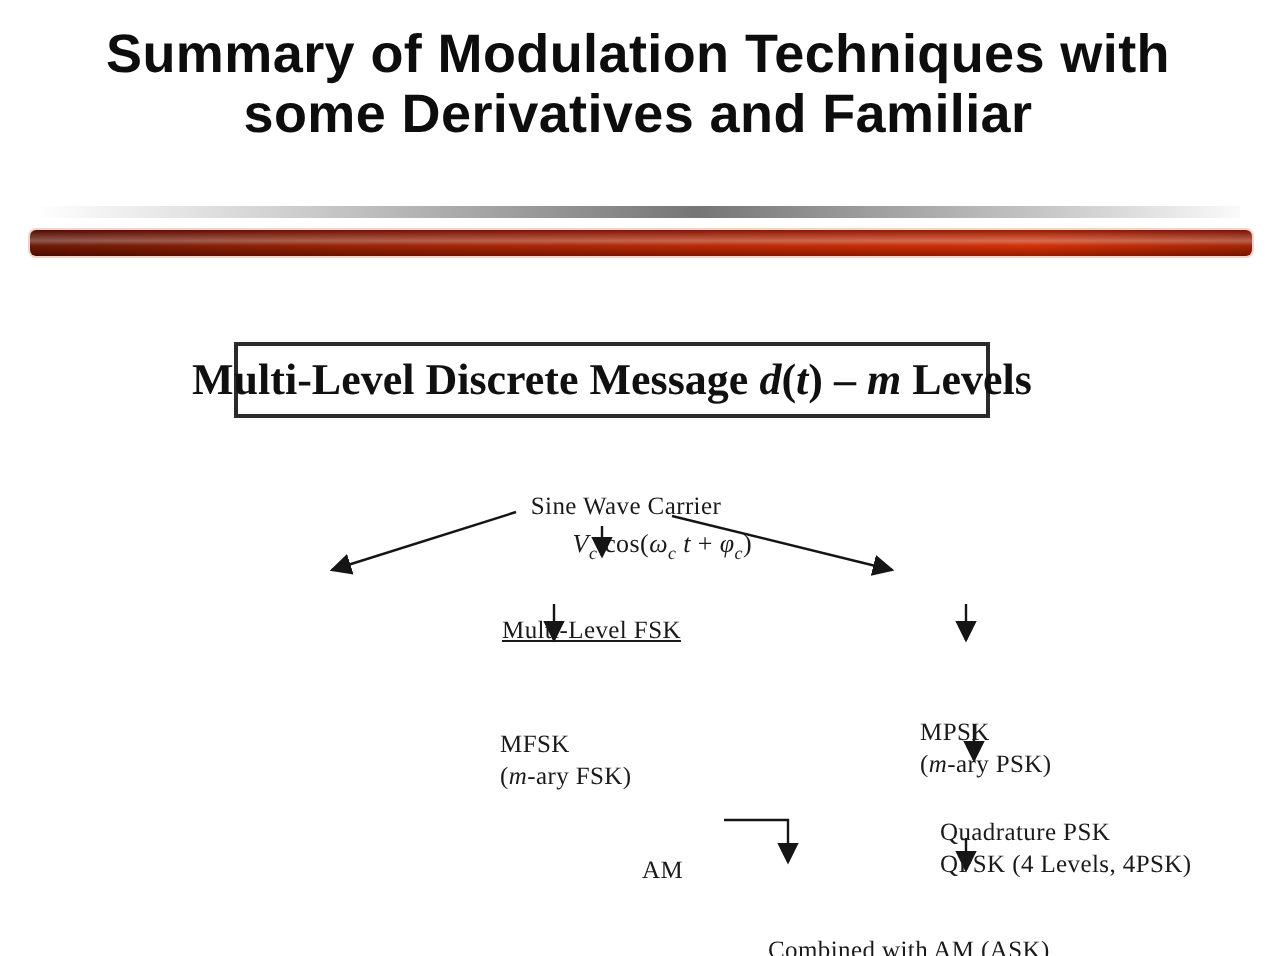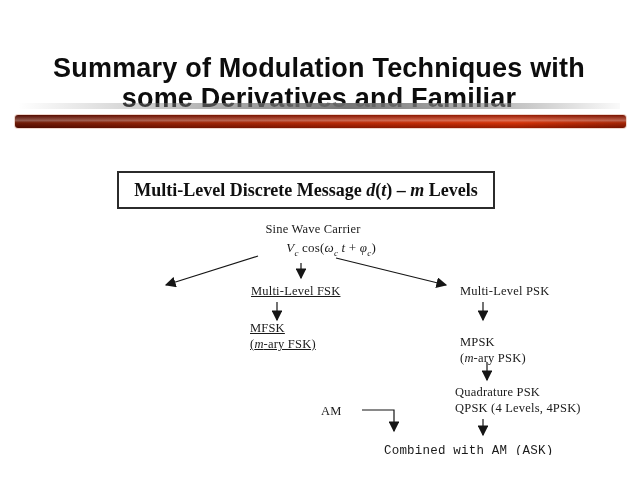--- a/index.html
+++ b/index.html
@@ -4,21 +4,21 @@
 <style>
   html,body { margin:0; padding:0; background:#ffffff; }
   .slide {
     position:relative; width:638px; height:478px; background:#ffffff;
     overflow:hidden; font-family:"Liberation Serif", serif;
   }
   
   .title {
     position:absolute; top:12px; left:0; width:638px; text-align:center;
     font-family:"Liberation Sans", sans-serif; font-weight:bold;
-    font-size:27px; line-height:30px; color:#0d0d0d; letter-spacing:0.2px;margin-top:41px;
+    font-size:27px; line-height:30px; color:#0d0d0d; letter-spacing:0.2px;
   }
   .divider {
     position:absolute; top:103px; left:18px; width:602px; height:6px;
     background:linear-gradient(to right,
       rgba(140,140,140,0) 0%, rgba(140,140,140,0.35) 18%,
       rgba(110,110,110,0.95) 55%, rgba(150,150,150,0.5) 85%,
       rgba(160,160,160,0.05) 100%);
   }
   .accent-bar {
     position:absolute; top:115px; left:15px; width:611px; height:13px;
@@ -27,32 +27,32 @@
       linear-gradient(to bottom, rgba(60,0,0,0.38), rgba(255,255,255,0.30) 42%,
         rgba(255,120,60,0.10) 60%, rgba(40,0,0,0.35)),
       linear-gradient(to right, #5e1000, #8d1b00 25%, #b32200 55%, #cf2b02 82%, #9c1d00);
     box-shadow:0 0 0 1px #eed6cc;
   }
   
   .msg-box {
     position:absolute; left:117px; top:171px; width:378px; height:38px;
     border:2px solid #2b2b2b; background:#ffffff; box-sizing:border-box;
     display:flex; align-items:center; justify-content:center;
-    font-weight:bold; font-size:18px; color:#101010; white-space:nowrap;
+    font-weight:bold; font-size:22px; color:#101010; white-space:nowrap;
   }
   .node {
     position:absolute; font-size:12.5px; line-height:16px; color:#1a1a1a;
-    letter-spacing:0.2px; white-space:nowrap;
+    letter-spacing:0.2px; white-space:nowrap;margin-top:24px;
   }
   .carrier-label { left:233px; top:221px; width:160px; text-align:center; }
   .formula { left:216px; top:240px; width:160px; text-align:right; font-style:italic; font-size:13px; }
   .formula .up { font-style:normal; }
   .formula sub { font-size:9px; font-style:italic; }
   .it { font-style:italic; }
-  .clip-bottom { height:12px; overflow:hidden;font-family:Liberation Mono, monospace; }
+  .clip-bottom { height:12px; overflow:hidden; }
   .arrows { position:absolute; left:0; top:0; width:638px; height:478px; pointer-events:none; }
 </style>
 </head>
 <body>
 
 <div class="slide">
 
   <div class="title">
     <div>Summary of Modulation Techniques with</div>
     <div>some Derivatives and Familiar</div>
@@ -81,33 +81,32 @@
       <line x1="483" y1="302" x2="483" y2="320" marker-end="url(#ah)"></line>
       <line x1="487" y1="362" x2="487" y2="380" marker-end="url(#ah)"></line>
       <line x1="483" y1="419" x2="483" y2="435" marker-end="url(#ah)"></line>
       <path d="M362,410 L394,410 L394,431" marker-end="url(#ah)"></path>
     </g>
   </svg>
 
 
   <div class="node" style="left:251px; top:283px;text-decoration:underline;">Multi-Level FSK</div>
 
-  <div class="node" style="left:460px; top:283px;">Multi-Level PSK</div>
 
-  <div class="node" style="left:250px; top:320px;text-decoration:underline;">
+  <div class="node" style="left:250px; top:340px;">
     <div>MFSK</div>
     <div><span>(</span><span class="it">m</span><span>-ary FSK)</span></div>
   </div>
 
   <div class="node" style="left:460px; top:334px;">
     <div>MPSK</div>
     <div><span>(</span><span class="it">m</span><span>-ary PSK)</span></div>
   </div>
 
-  <div class="node" style="left:455px; top:384px;">
+  <div class="node" style="left:470px; top:384px;">
     <div>Quadrature PSK</div>
     <div>QPSK (4 Levels, 4PSK)</div>
   </div>
 
   <div class="node" style="left:321px; top:403px;">AM</div>
 
   <div class="node clip-bottom" style="left:384px; top:443px;">Combined with AM (ASK)</div>
 
 </div>
 

